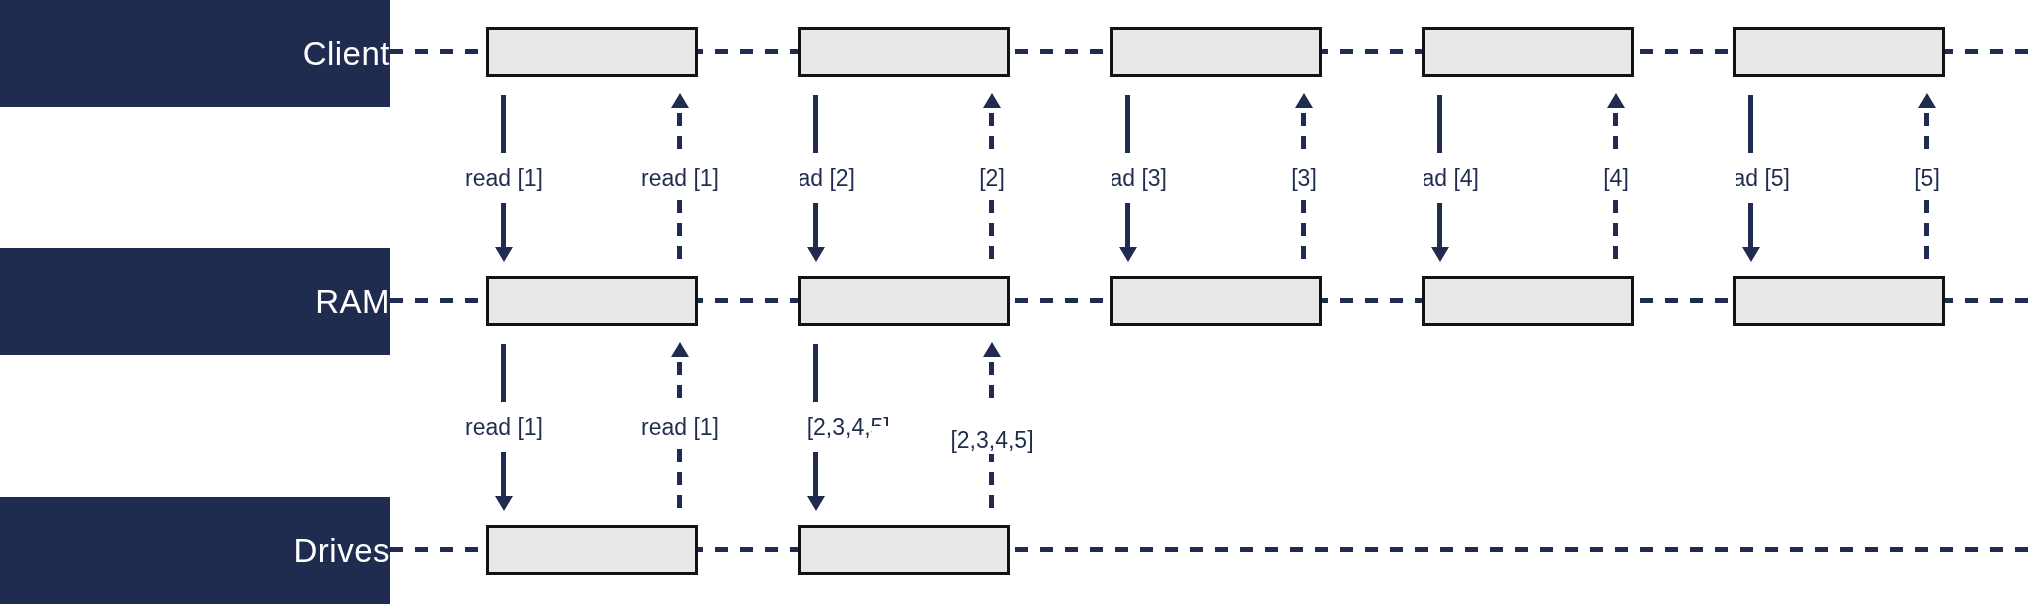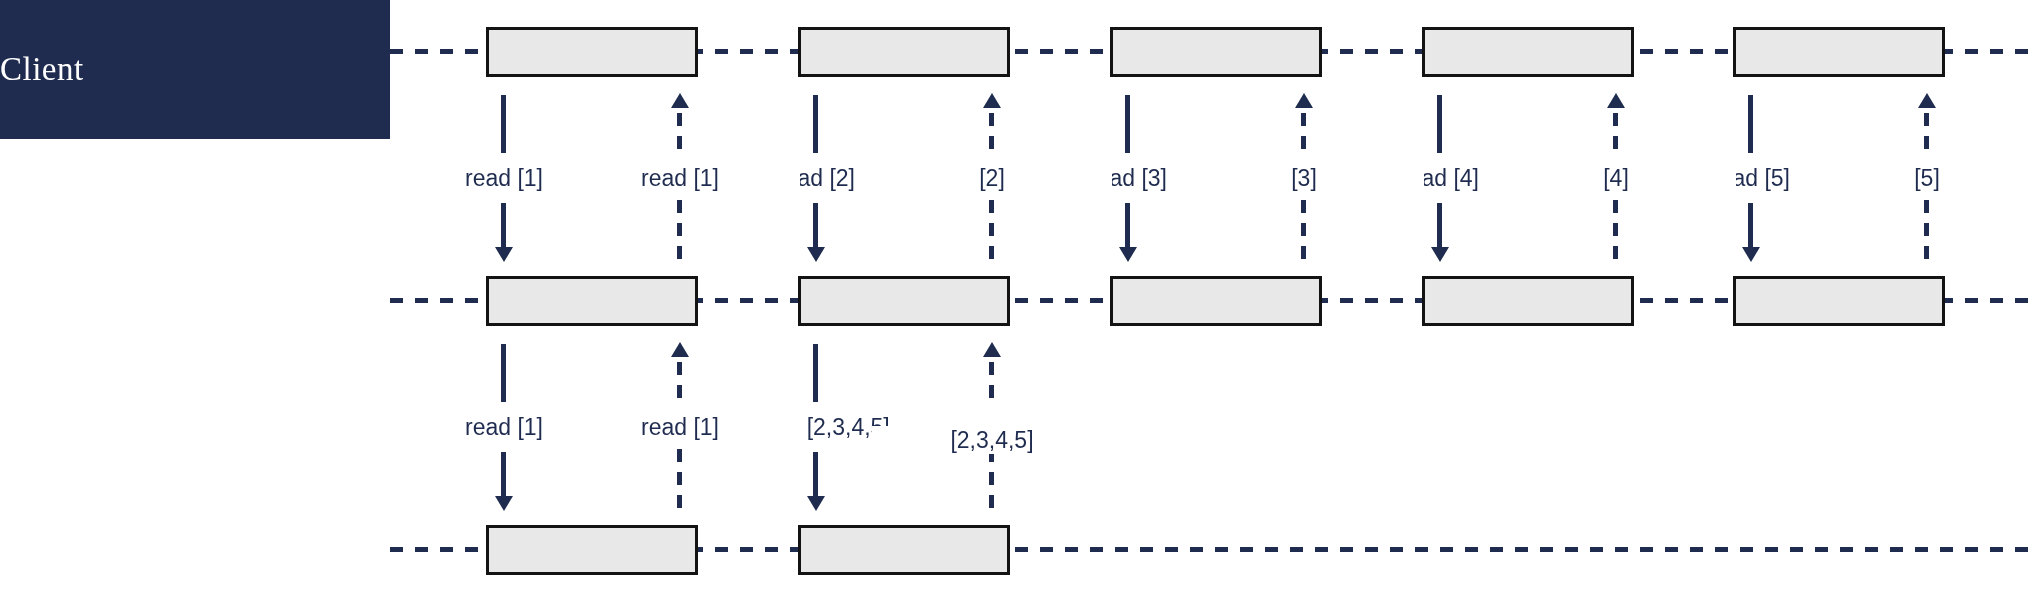--- a/index.html
+++ b/index.html
@@ -7,23 +7,23 @@
     --box-fill:#E8E8E8;
     --box-border:#131313;
     --lane-text:#FFFFFF;
   }
   html,body{margin:0;padding:0;background:#fff;}
   #canvas{
     position:relative;width:2031px;height:604px;overflow:hidden;
     font-family:"Liberation Sans",sans-serif;background:#fff;
   }
   .lane-box{
-    position:absolute;left:0;width:390px;height:139px;background:var(--navy);
-    color:var(--lane-text);display:flex;align-items:center;justify-content:flex-start;
-    font-size:33px;letter-spacing:0.5px;z-index:4;font-family:Liberation Serif, serif;
+    position:absolute;left:0;width:390px;height:107px;background:var(--navy);
+    color:var(--lane-text);display:flex;align-items:center;justify-content:flex-end;
+    font-size:33px;letter-spacing:0.5px;z-index:4;
   }
   .timeline{
     position:absolute;left:390px;width:1641px;height:5px;z-index:0;
     background:repeating-linear-gradient(90deg,var(--navy) 0 13px,transparent 13px 25px);
   }
   .act{
     position:absolute;width:212px;height:50px;box-sizing:border-box;
     background:var(--box-fill);border:3px solid var(--box-border);z-index:2;
   }
   .vline{position:absolute;width:5px;background:var(--navy);z-index:1;}
@@ -50,20 +50,26 @@
 <body>
 
 <div id="canvas">
 
   <div class="timeline" style="top:49px"></div>
   <div class="timeline" style="top:298px"></div>
   <div class="timeline" style="top:547px"></div>
 
   <div class="lane-box" style="top:0">
     <span>Client</span>
+  </div>
+  <div class="lane-box" style="top:248px">
+    <span>RAM</span>
+  </div>
+  <div class="lane-box" style="top:497px">
+    <span>Drives</span>
   </div>
 
   <div class="act" style="left:486px;top:27px"></div>
   <div class="act" style="left:798px;top:27px"></div>
   <div class="act" style="left:1110px;top:27px"></div>
   <div class="act" style="left:1422px;top:27px"></div>
   <div class="act" style="left:1733px;top:27px"></div>
 
   <div class="act" style="left:486px;top:276px"></div>
   <div class="act" style="left:798px;top:276px"></div>

